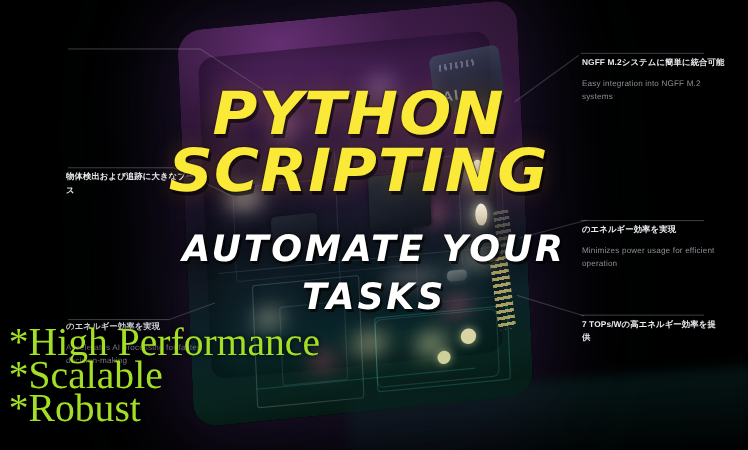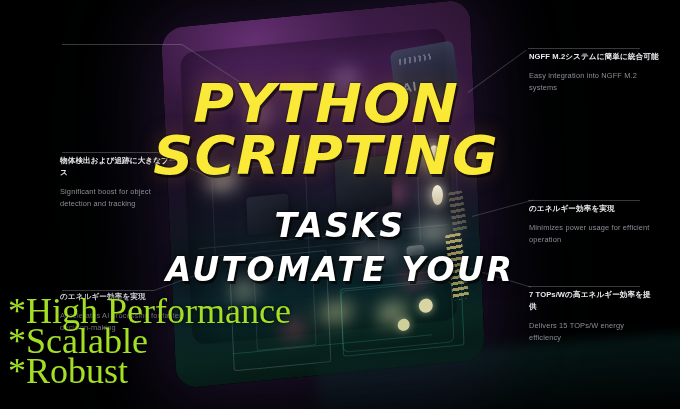--- a/index.html
+++ b/index.html
@@ -171,51 +171,49 @@
 
   <div class="conn" style="left:528px;top:200px;width:112px;"></div>
   <div class="conn-d" style="left:472px;top:216px;width:64px;transform:rotate(-15deg);"></div>
 
   <div class="conn" style="left:528px;top:286px;width:112px;"></div>
   <div class="conn-d" style="left:470px;top:268px;width:64px;transform:rotate(17deg);"></div>
 
 
   <div class="callout" style="left:60px;top:155px;width:120px;">
     <div class="jp">物体検出および追跡に大きなブース</div>
-    <div class="en">Significant boost for object detection and tracking</div>
   </div>
 
   <div class="callout dim" style="left:60px;top:291px;width:125px;">
     <div class="jp">のエネルギー効率を実現</div>
     <div class="en">Accelerates AI processing for faster decision-making</div>
   </div>
 
   <div class="callout" style="left:529px;top:51px;width:130px;">
     <div class="jp">NGFF M.2システムに簡単に統合可能</div>
     <div class="en">Easy integration into NGFF M.2 systems</div>
   </div>
 
   <div class="callout" style="left:529px;top:203px;width:130px;">
     <div class="jp">のエネルギー効率を実現</div>
     <div class="en">Minimizes power usage for efficient operation</div>
   </div>
 
   <div class="callout" style="left:529px;top:289px;width:122px;">
     <div class="jp">7 TOPs/Wの高エネルギー効率を提供</div>
-    <div class="en">Delivers 15 TOPs/W energy efficiency</div>
   </div>
 
   <div class="headline">
     <div class="hl-line">PYTHON</div>
     <div class="hl-line">SCRIPTING</div>
   </div>
 
   <div class="sub">
+    <div class="sub-line">AUTOMATE YOUR</div>
     <div class="sub-line">TASKS</div>
-    <div class="sub-line">AUTOMATE YOUR</div>
   </div>
 
   <div class="bullets">
     <div class="bullet">
       <span class="star">*</span><span>High Performance</span>
     </div>
     <div class="bullet">
       <span class="star">*</span><span>Scalable</span>
     </div>
     <div class="bullet">

